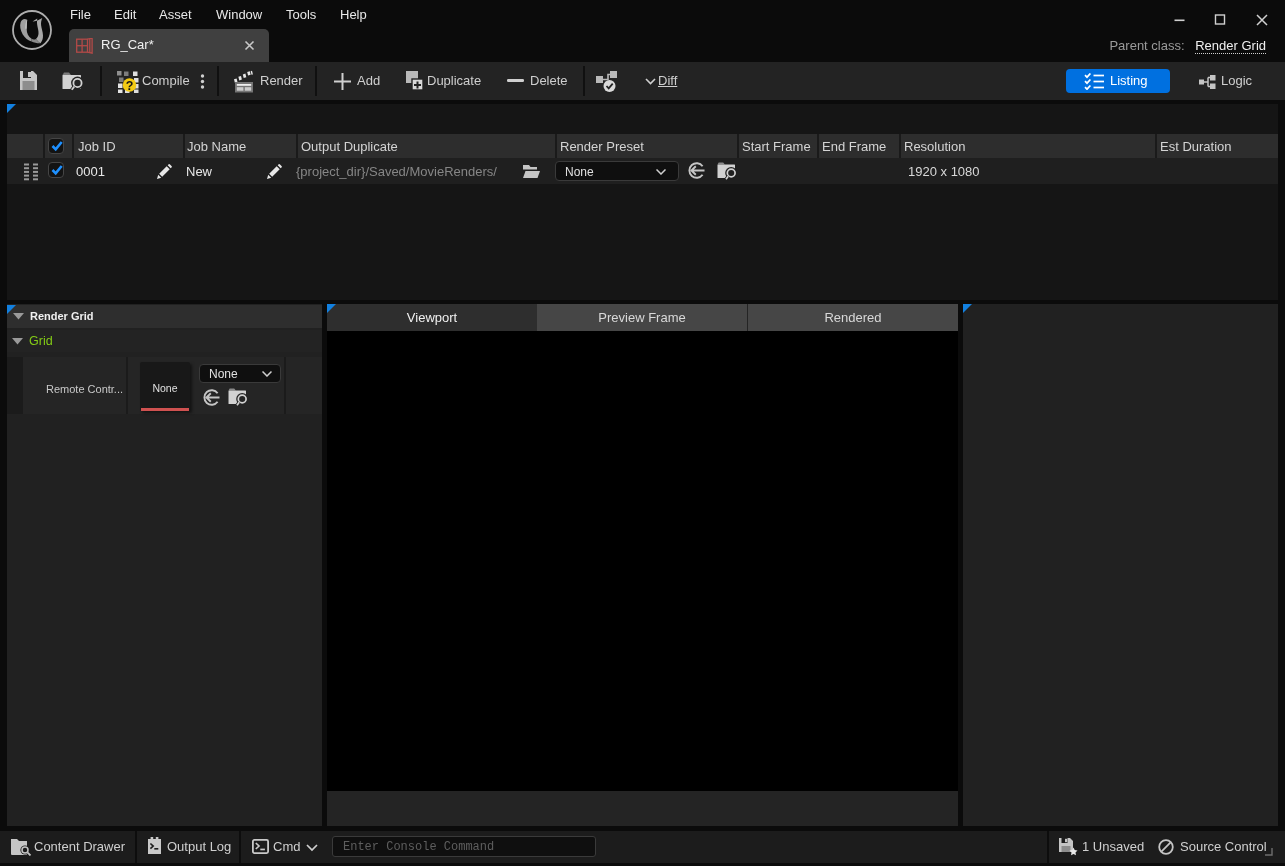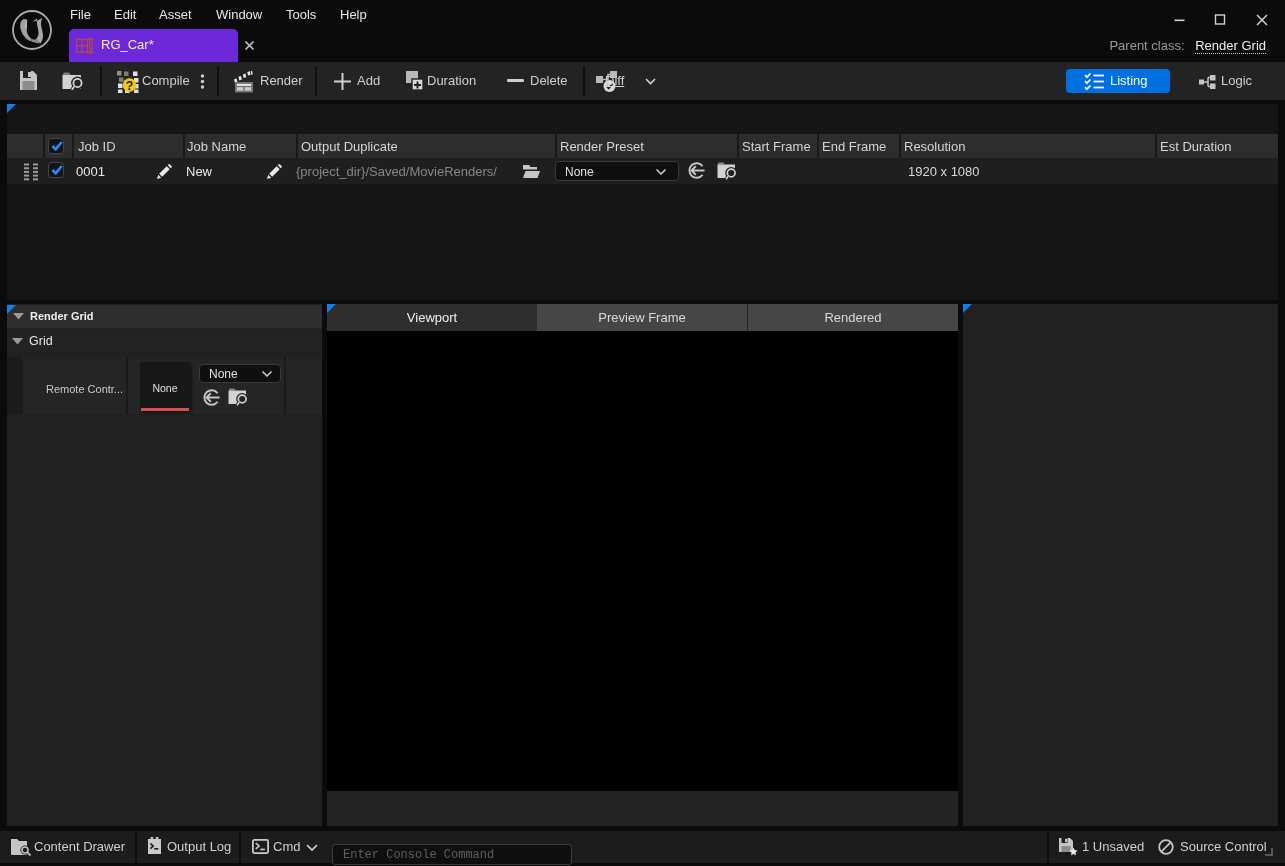--- a/index.html
+++ b/index.html
@@ -5,22 +5,22 @@
 * { margin:0; padding:0; box-sizing:border-box; }
 html,body { width:1285px; height:866px; overflow:hidden; background:#0a0a0a;
   font-family:"Liberation Sans", sans-serif; }
 .abs { position:absolute; }
 #win { position:relative; width:1285px; height:866px; background:#0b0b0b; }
 
 
 #menubar { position:absolute; left:0; top:0; width:1285px; height:28px; }
 .menu { position:absolute; top:7px; font-size:13px; color:#e8e8e8; }
 #tabstrip { position:absolute; left:0; top:28px; width:1285px; height:34px; }
-#majortab { position:absolute; left:69px; top:1px; width:169px; height:33px;
-  background:#6d28d9; border-radius:5px 5px 0 0; }
+#majortab { position:absolute; left:69px; top:1px; width:200px; height:33px;
+  background:#404040; border-radius:5px 5px 0 0; }
 #parentclass { position:absolute; top:38px; right:19px; font-size:13px; color:#9a9a9a; }
 #parentclass b { color:#f0f0f0; font-weight:normal; border-bottom:1px dotted #cfcfcf; padding-bottom:0px; margin-left:7px;}
 
 
 #toolbar { position:absolute; left:0; top:62px; width:1285px; height:38px; background:#232323; }
 .tsep { position:absolute; top:4px; width:2px; height:30px; background:#101010; }
 .tbtxt { position:absolute; top:11px; font-size:13px; color:#cfcfcf; }
 
 
 #toppanel { position:absolute; left:7px; top:104px; width:1271px; height:196px; background:#151515; }
@@ -169,36 +169,36 @@
     <svg class="abs" style="left:334px; top:11px;" width="17" height="17" viewBox="0 0 17 17">
       <path d="M7.5 0 h2 v7.5 h7.5 v2 h-7.5 v7.5 h-2 v-7.5 h-7.5 v-2 h7.5z" fill="#cfcfcf"></path>
     </svg>
     <span class="tbtxt" style="left:357px;">Add</span>
 
     <svg class="abs" style="left:403px; top:9px;" width="21" height="21" viewBox="0 0 21 21">
       <rect x="3" y="0" width="12" height="12" fill="#b9b9b9"></rect>
       <rect x="9" y="8" width="11" height="11" fill="#d9d9d9" stroke="#232323" stroke-width="1.4"></rect>
       <path d="M13.5 10.5 h2 v2.5 h2.5 v2 h-2.5 v2.5 h-2 v-2.5 h-2.5 v-2 h2.5z" fill="#232323"></path>
     </svg>
-    <span class="tbtxt" style="left:427px;">Duration</span>
+    <span class="tbtxt" style="left:427px;">Duplicate</span>
 
     <svg class="abs" style="left:507px; top:17px;" width="17" height="4" viewBox="0 0 17 4">
       <rect width="17" height="3" rx="1.2" fill="#cfcfcf"></rect>
     </svg>
     <span class="tbtxt" style="left:530px;">Delete</span>
     <div class="tsep" style="left:583px;"></div>
 
     <svg class="abs" style="left:596px; top:8px;" width="22" height="23" viewBox="0 0 22 23">
       <rect x="0" y="6" width="7" height="7" fill="#b9b9b9"></rect>
       <path d="M7 9.5 h5 v-5 h3" stroke="#b9b9b9" stroke-width="1.6" fill="none"></path>
       <rect x="14" y="1" width="7" height="7" fill="#b9b9b9"></rect>
       <circle cx="13.5" cy="16" r="6" fill="#d9d9d9"></circle>
       <path d="M10.5 16 l2.2 2.3 l4-4.6" stroke="#232323" stroke-width="1.8" fill="none"></path>
     </svg>
-    <span class="tbtxt" style="left:605px;text-decoration:underline;">Diff</span>
+    <span class="tbtxt" style="left:658px;text-decoration:underline;">Diff</span>
     <svg class="abs" style="left:645px; top:16px;" width="11" height="7" viewBox="0 0 11 7">
       <path d="M1 1 l4.5 4.5 l4.5-4.5" stroke="#cfcfcf" stroke-width="1.6" fill="none"></path>
     </svg>
 
     <div class="abs" style="left:1066px; top:7px; width:104px; height:24px; background:#0070e0; border-radius:4px;"></div>
     <svg class="abs" style="left:1084px; top:11px;" width="21" height="17" viewBox="0 0 21 17">
       <g stroke="#fff" stroke-width="1.7" fill="none">
         <path d="M1 2.2 l2 2 l3.4-3.7"></path>
           <path d="M1 8.2 l2 2 l3.4-3.7"></path>
           <path d="M1 14.2 l2 2 l3.4-3.7"></path>
@@ -306,21 +306,21 @@
     <div id="lp-hdr">
       <svg class="abs" style="left:6px; top:8px;" width="11" height="7" viewBox="0 0 11 7">
           <path d="M0 0 h11 l-5.5 6.5z" fill="#9a9a9a"></path>
         </svg>
       <span class="abs" style="left:23px; top:5px; font-size:11px; font-weight:bold; color:#f0f0f0;">Render Grid</span>
     </div>
     <div id="lp-grid">
       <svg class="abs" style="left:5px; top:8px;" width="11" height="7" viewBox="0 0 11 7">
           <path d="M0 0 h11 l-5.5 6.5z" fill="#9a9a9a"></path>
         </svg>
-      <span class="abs" style="left:22px; top:4px; font-size:12.5px; color:#e5e5e5;">Grid</span>
+      <span class="abs" style="left:22px; top:4px; font-size:12.5px; color:#84cc16;">Grid</span>
     </div>
     <div id="lp-row">
       <div class="abs" style="left:0; top:0; width:16px; height:57px; background:#1b1b1b;"></div>
       <span class="abs" style="left:39px; top:26px; font-size:11px; color:#c9c9c9;">Remote Contr...</span>
       <div class="abs" style="left:119px; top:0; width:2px; height:57px; background:#1b1b1b;"></div>
       <div class="abs" style="left:133px; top:5px; width:50px; height:49px; background:#181818; border-radius:2px; box-shadow:2px 2px 3px rgba(0,0,0,0.5);">
         <span class="abs" style="left:0; top:20px; width:50px; text-align:center; font-size:10.5px; color:#e0e0e0;">None</span>
         <div class="abs" style="left:1px; top:46px; width:48px; height:3px; background:#cf5150;"></div>
       </div>
       <div class="dd" style="left:192px; top:7px; width:82px; height:19px;">
@@ -383,21 +383,21 @@
     <div class="ssep" style="left:239px;"></div>
     <svg class="abs" style="left:252px; top:8px;" width="17" height="15" viewBox="0 0 17 15">
       <rect x="0.9" y="0.9" width="15.2" height="13.2" rx="1.5" fill="none" stroke="#c9c9c9" stroke-width="1.8"></rect>
       <path d="M3.8 4 l3.2 3 l-3.2 3" stroke="#c9c9c9" stroke-width="1.7" fill="none"></path>
       <rect x="8.3" y="9.6" width="4.6" height="1.7" fill="#c9c9c9"></rect>
     </svg>
     <span class="sbtxt" style="left:273px;">Cmd</span>
     <svg class="abs" style="left:306px; top:13px;" width="12" height="8" viewBox="0 0 12 8">
         <path d="M1 1 l5 5 l5-5" stroke="#cfcfcf" stroke-width="1.7" fill="none"></path>
       </svg>
-    <div class="abs" style="left:332px; top:13px; width:240px; height:21px; background:#0f0f0f; border:1px solid #3a3a3a; border-radius:3px;">
+    <div class="abs" style="left:332px; top:5px; width:264px; height:21px; background:#0f0f0f; border:1px solid #3a3a3a; border-radius:3px;">
       <span style="position:absolute; left:10px; top:3px; font-family:'Liberation Mono', monospace; font-size:12px; color:#5e5e5e;">Enter Console Command</span>
     </div>
     <div class="ssep" style="left:1047px;"></div>
     <svg class="abs" style="left:1059px; top:7px;" width="20" height="19" viewBox="0 0 20 19">
       <path d="M0 0 h11 l3 3 v11 h-14z" fill="#c5c5c5"></path>
       <rect x="2.5" y="0" width="6" height="5" fill="#1c1c1c"></rect>
       <rect x="6" y="0.8" width="2.2" height="3.4" fill="#c5c5c5"></rect>
       <rect x="2.5" y="8" width="9" height="6" fill="#8d8d8d"></rect>
       <path d="M14.5 9.5 l1.2 2.6 2.8 0.4 -2 2 0.5 2.8 -2.5-1.3 -2.5 1.3 0.5-2.8 -2-2 2.8-0.4z" fill="#e8e8e8"></path>
     </svg>

